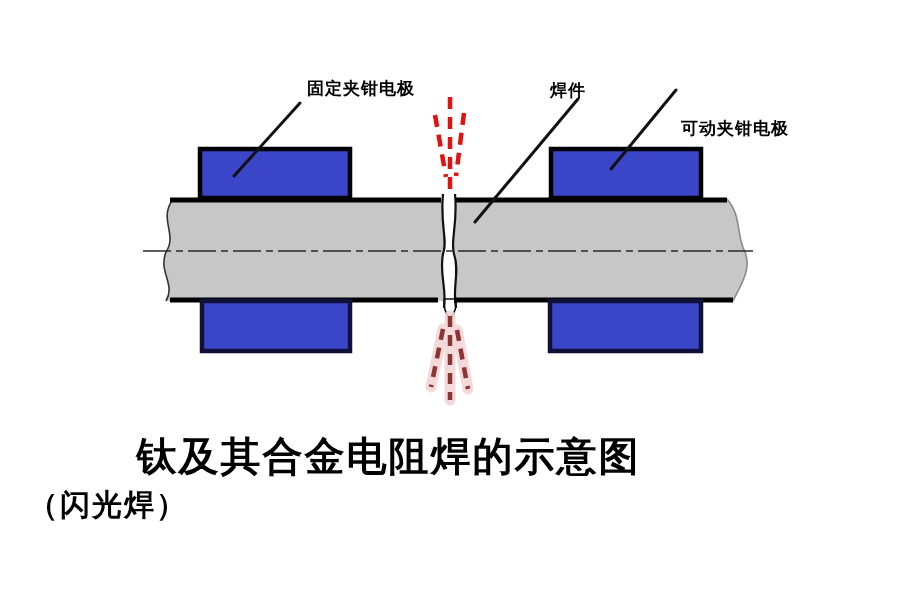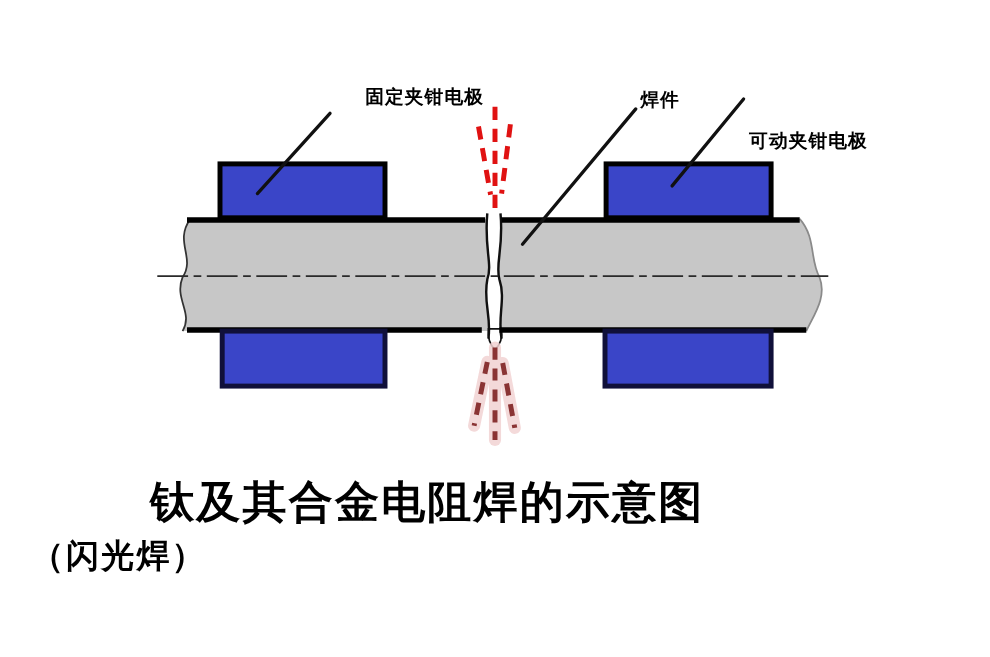--- a/index.html
+++ b/index.html
@@ -91,23 +91,23 @@
       <line x1="443" y1="329" x2="431" y2="387"></line>
       <line x1="457" y1="330" x2="468" y2="389"></line>
     </g>
     <g fill="none" stroke-width="4.5" stroke-dasharray="11 8" stroke="#8a3434">
       <line x1="450" y1="316" x2="450" y2="400"></line>
       <line x1="443" y1="329" x2="431" y2="387"></line>
       <line x1="457" y1="330" x2="468" y2="389"></line>
     </g>
   </svg>
 
-  <div class="callout" style="left:307px; top:77px;margin-left:25px;">固定夹钳电极</div>
+  <div class="callout" style="left:307px; top:77px;">固定夹钳电极</div>
 
-  <div class="callout" style="left:582px; top:79px;">焊件</div>
+  <div class="callout" style="left:550px; top:79px;">焊件</div>
 
   <div class="callout" style="left:681px; top:77px;margin-top:40px;">可动夹钳电极</div>
 
   <div class="title">钛及其合金电阻焊的示意图</div>
 
   <div class="subtitle">（闪光焊）</div>
 
 </div>
 
 </body></html>

